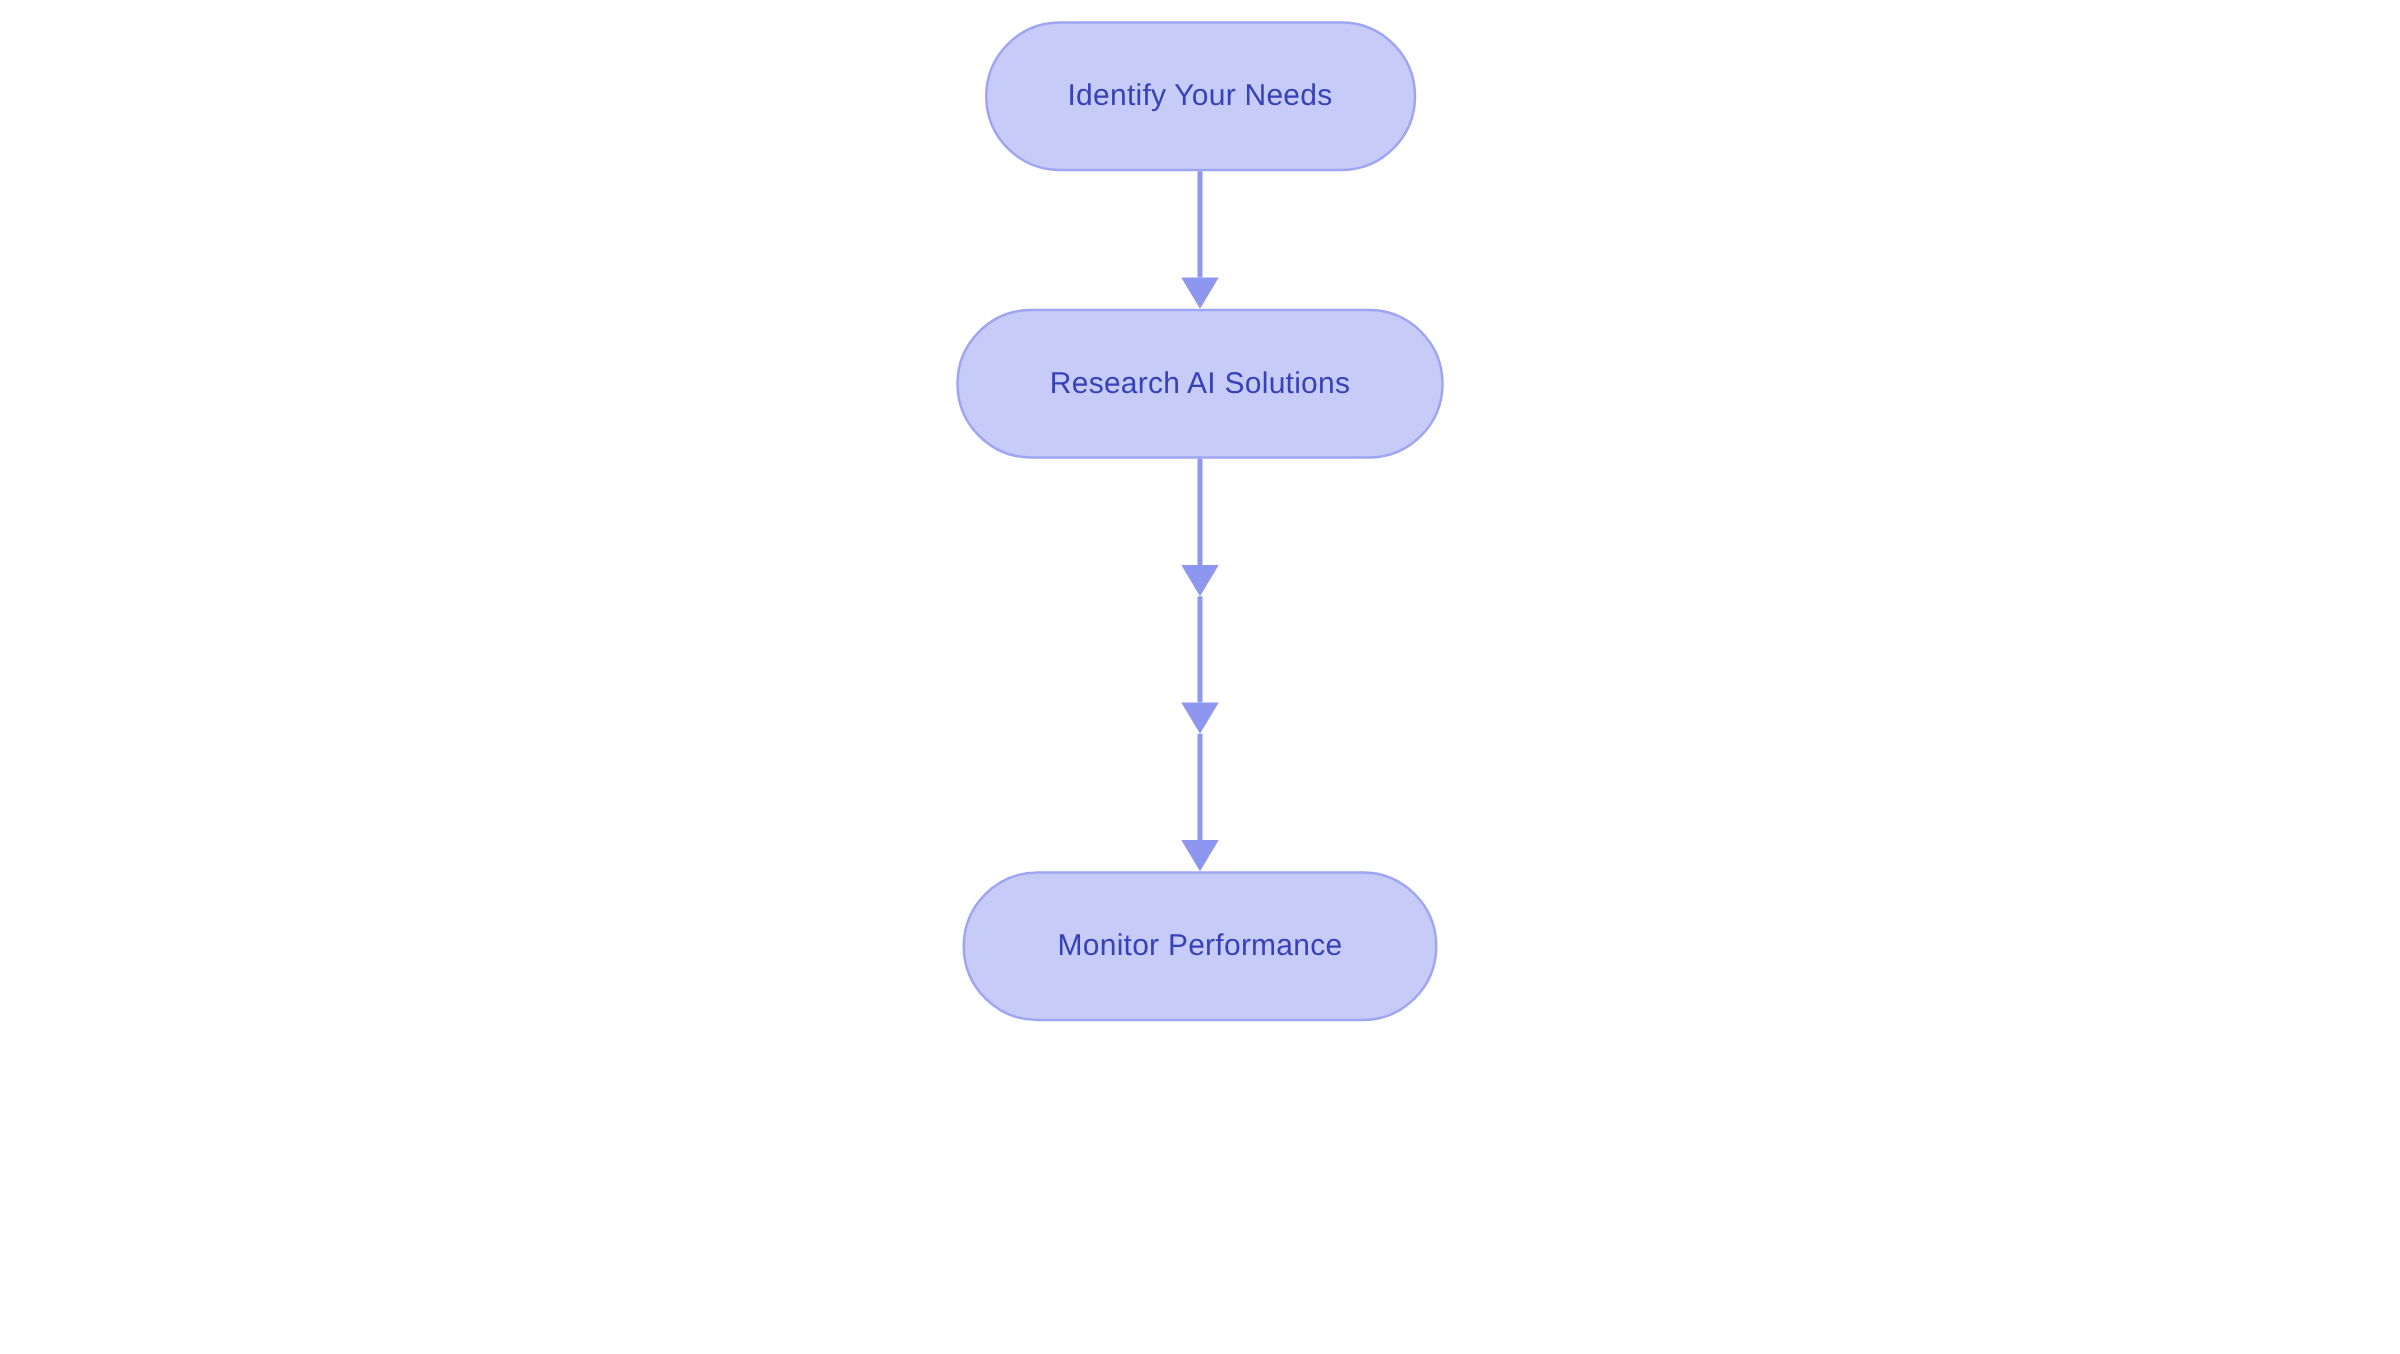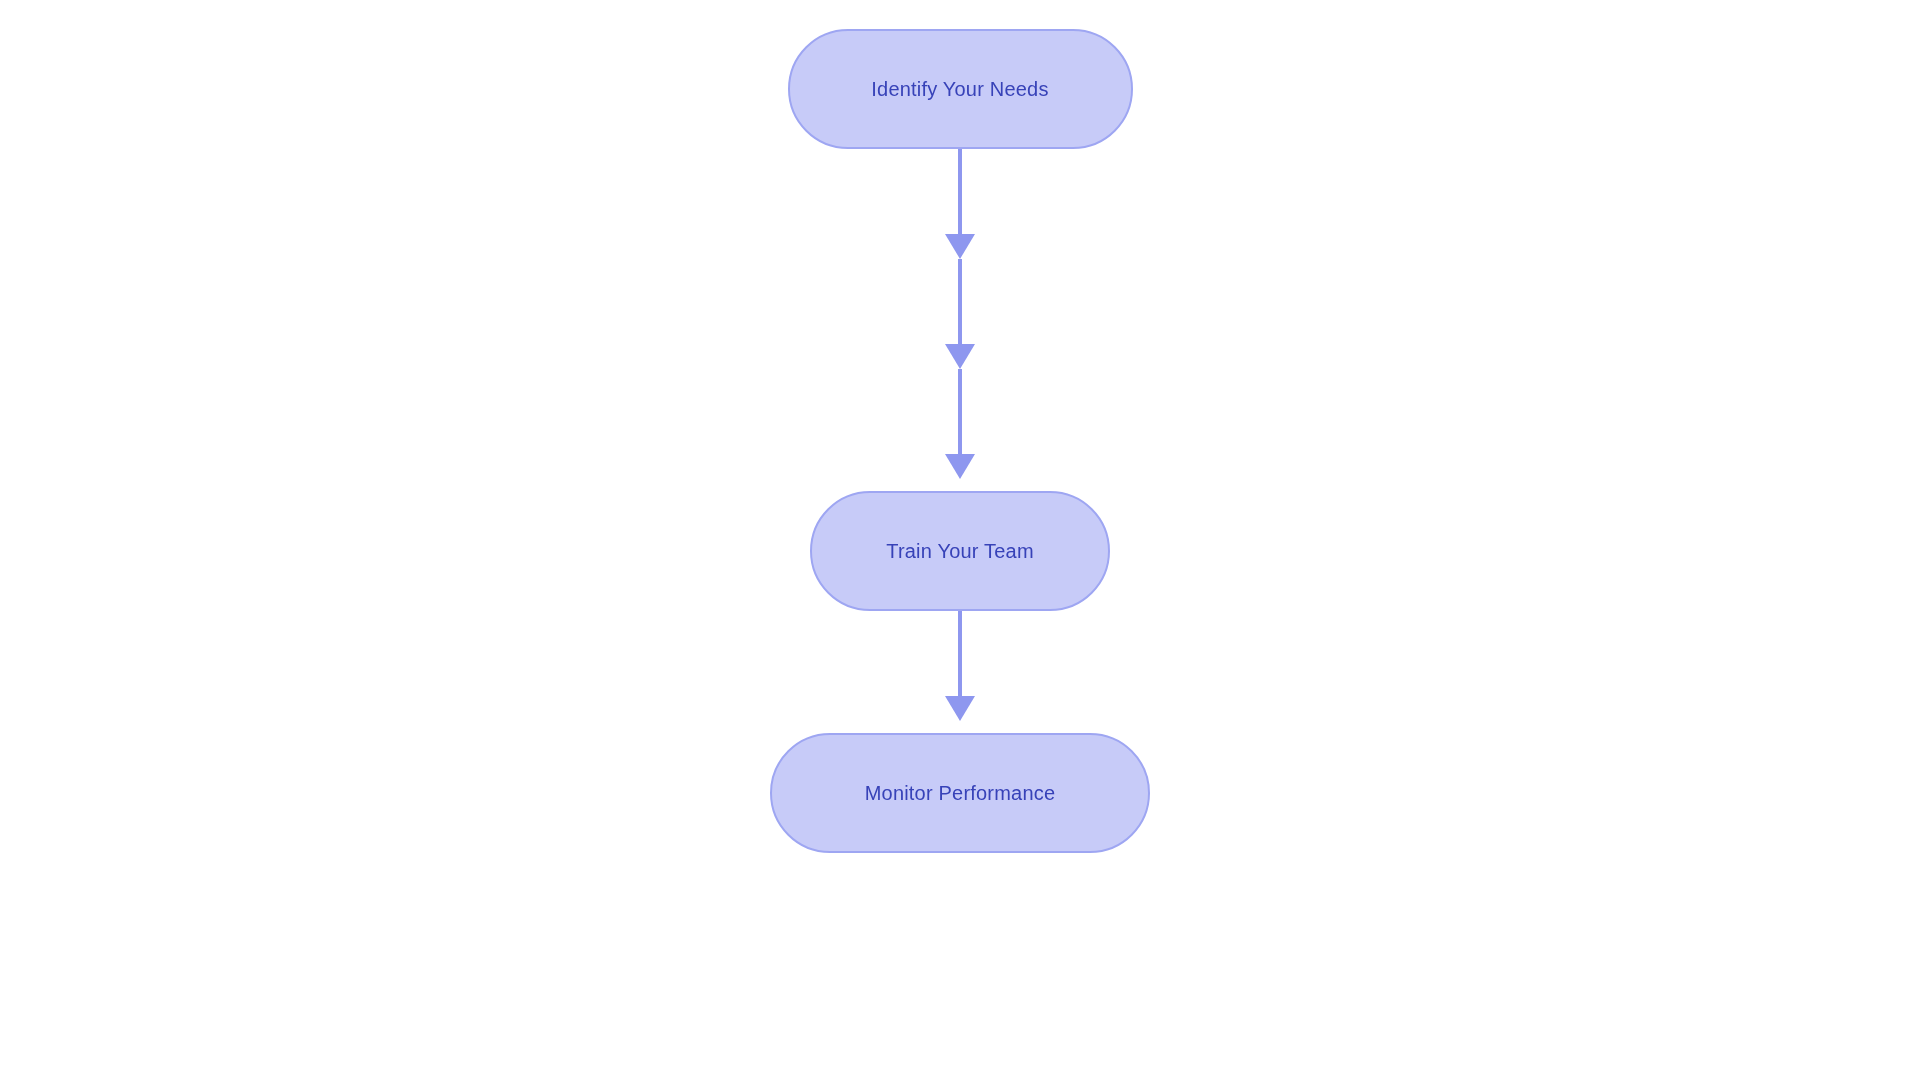--- a/index.html
+++ b/index.html
@@ -30,24 +30,23 @@
   }
   .node {
     height: 120px;
     border-radius: 60px;
     background: var(--node-fill);
     border: 2px solid var(--node-border);
     display: flex;
     align-items: center;
     justify-content: center;
     color: var(--node-text);
-    font-size: 20px;
+    font-size: 24px;
     letter-spacing: 0.2px;
     white-space: nowrap;
-    margin-top: 12px;
   }
   .node-0 { width: 345px; }
   .node-1 { width: 390px; }
   .node-2 { width: 530px; }
   .node-3 { width: 300px; }
   .node-4 { width: 380px; text-align: center; }
   .arrow {
     height: 110px;
     width: 32px;
     display: flex;
@@ -75,35 +74,35 @@
 
     <div class="node node-0">
       <span>Identify Your Needs</span>
     </div>
 
     <div class="arrow">
       <div class="arrow-line"></div>
       <div class="arrow-head"></div>
     </div>
 
+    <div class="node node-1">
+      <span>Research AI Solutions</span>
+    </div>
 
     <div class="arrow">
       <div class="arrow-line"></div>
       <div class="arrow-head"></div>
     </div>
 
 
     <div class="arrow">
       <div class="arrow-line"></div>
       <div class="arrow-head"></div>
     </div>
 
-    <div class="node node-3">
-      <span>Train Your Team</span>
-    </div>
 
     <div class="arrow">
       <div class="arrow-line"></div>
       <div class="arrow-head"></div>
     </div>
 
     <div class="node node-4">
       <span>Monitor Performance</span>
     </div>
 

